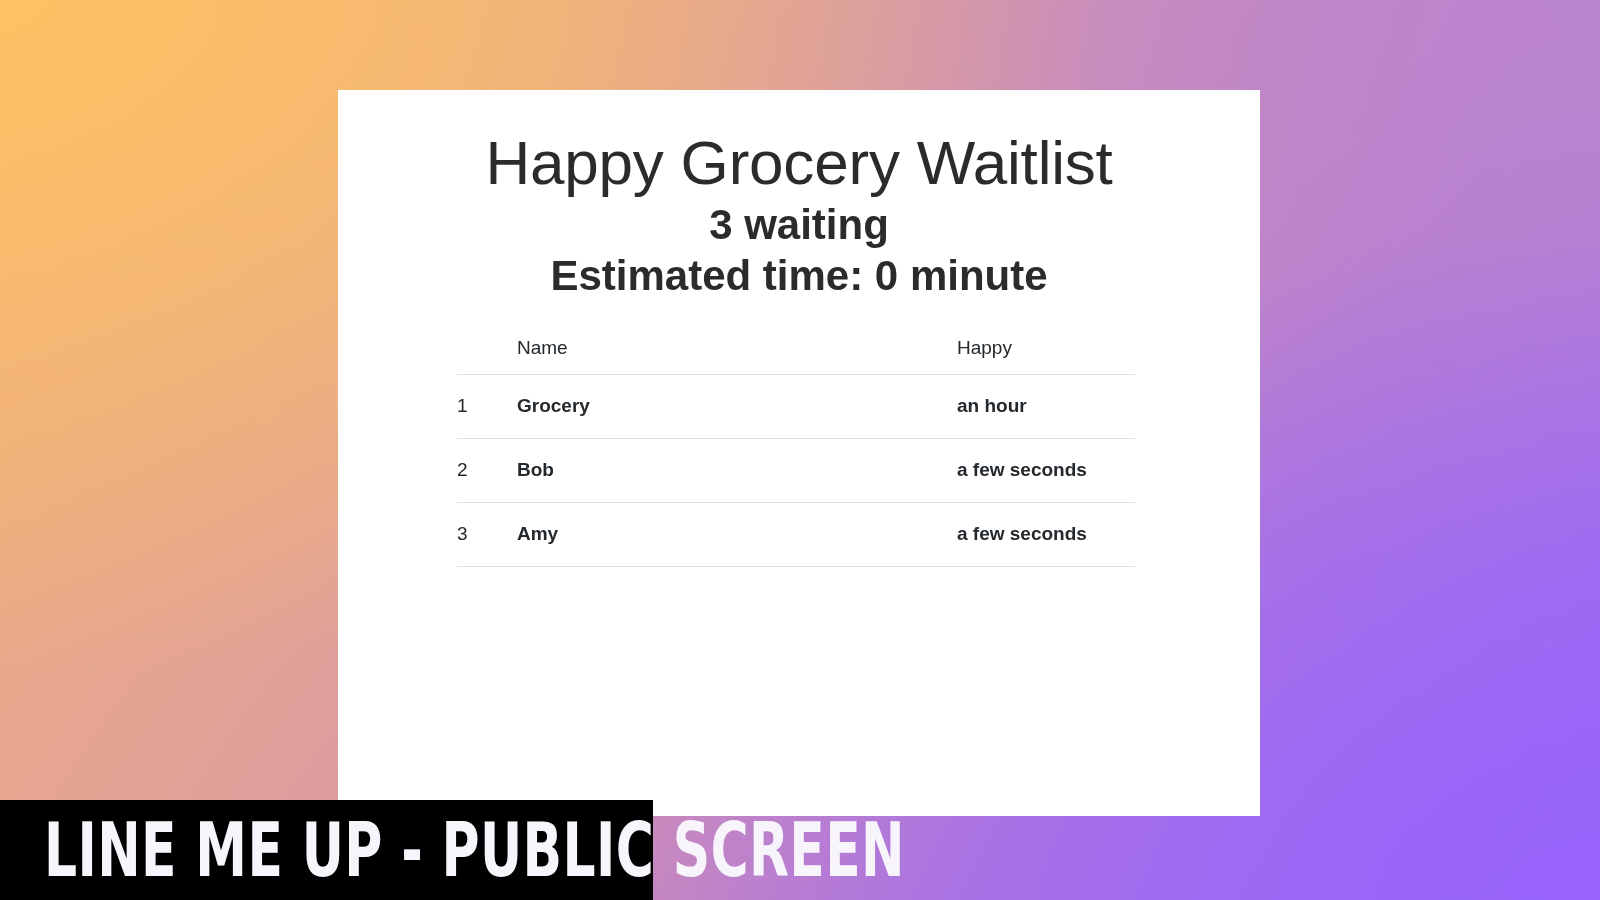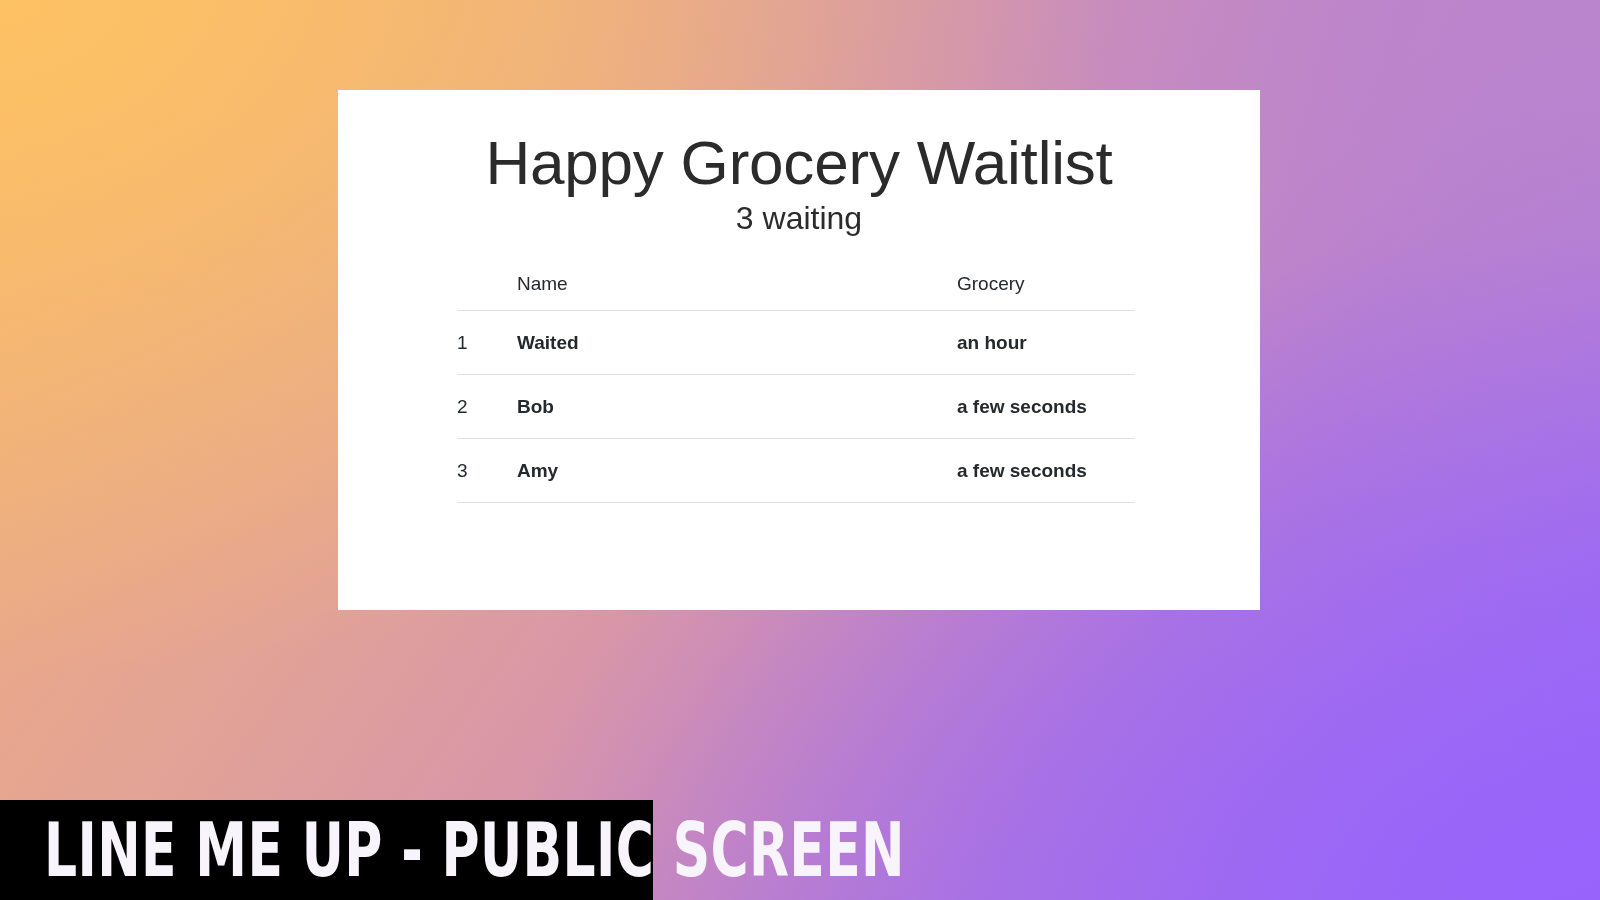--- a/index.html
+++ b/index.html
@@ -25,42 +25,42 @@
       radial-gradient(120% 120% at 100% 0%, #bb85cd 0%, rgba(187,133,205,0) 55%),
       linear-gradient(125deg, #f3b277 0%, #e2a296 32%, #d593ad 52%, #b57cd4 72%, #9b6bf6 100%);
   }
 
   
   #card {
     position: absolute;
     left: 338px;
     top: 90px;
     width: 922px;
-    height: 520px;
+    height: 726px;
     background: #ffffff;
   }
 
   #card-inner {
     padding-top: 36px;
   }
 
   .title {
     margin: 0;
     font-size: 62px;
     font-weight: 400;
     line-height: 1.18;
     color: #2b2b2b;
     text-align: center;
     letter-spacing: -0.2px;
   }
 
   .subline {
     margin: 0;
-    font-size: 32px;
-    font-weight: 400;
+    font-size: 42px;
+    font-weight: 700;
     line-height: 1.22;
     color: #2b2b2b;
     text-align: center;
   }
 
   
   #waitlist-table-wrap {
     margin-top: 20px;
     padding: 0 16px 0 0;
   }
@@ -139,34 +139,35 @@
 
 <div id="backdrop"></div>
 
 <div id="card">
   <div id="card-inner">
 
     <h1 class="title">Happy Grocery Waitlist</h1>
 
     <p class="subline">3 waiting</p>
 
+    <p class="subline">Estimated time: 0 minute</p>
 
     <div id="waitlist-table-wrap">
       <table id="waitlist-table">
         <thead>
           <tr>
             <th class="col-index"></th>
             <th class="col-name">Name</th>
-            <th class="col-waited">Grocery</th>
+            <th class="col-waited">Happy</th>
           </tr>
         </thead>
         <tbody>
           <tr>
             <td class="col-index">1</td>
-            <td class="col-name">Waited</td>
+            <td class="col-name">Grocery</td>
             <td class="col-waited">an hour</td>
           </tr>
           <tr>
             <td class="col-index">2</td>
             <td class="col-name">Bob</td>
             <td class="col-waited">a few seconds</td>
           </tr>
           <tr>
             <td class="col-index">3</td>
             <td class="col-name">Amy</td>

